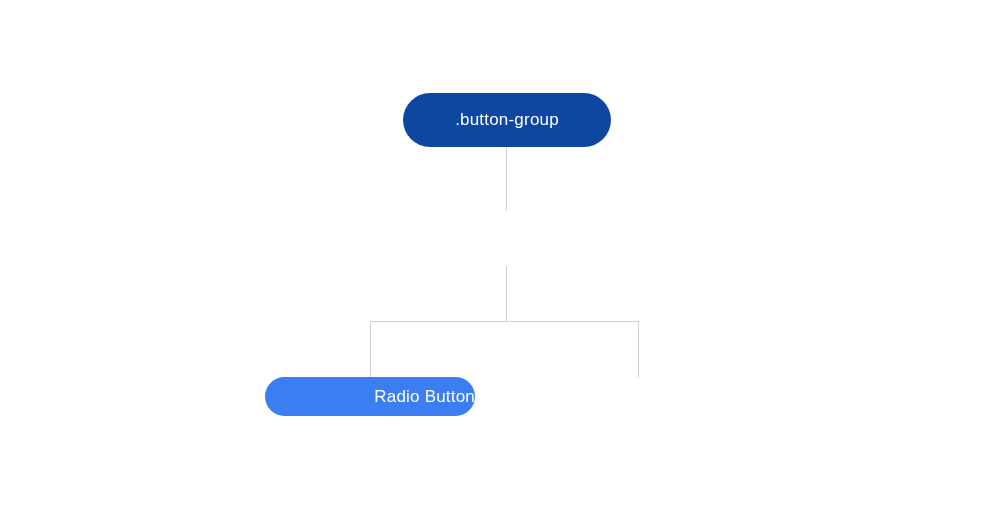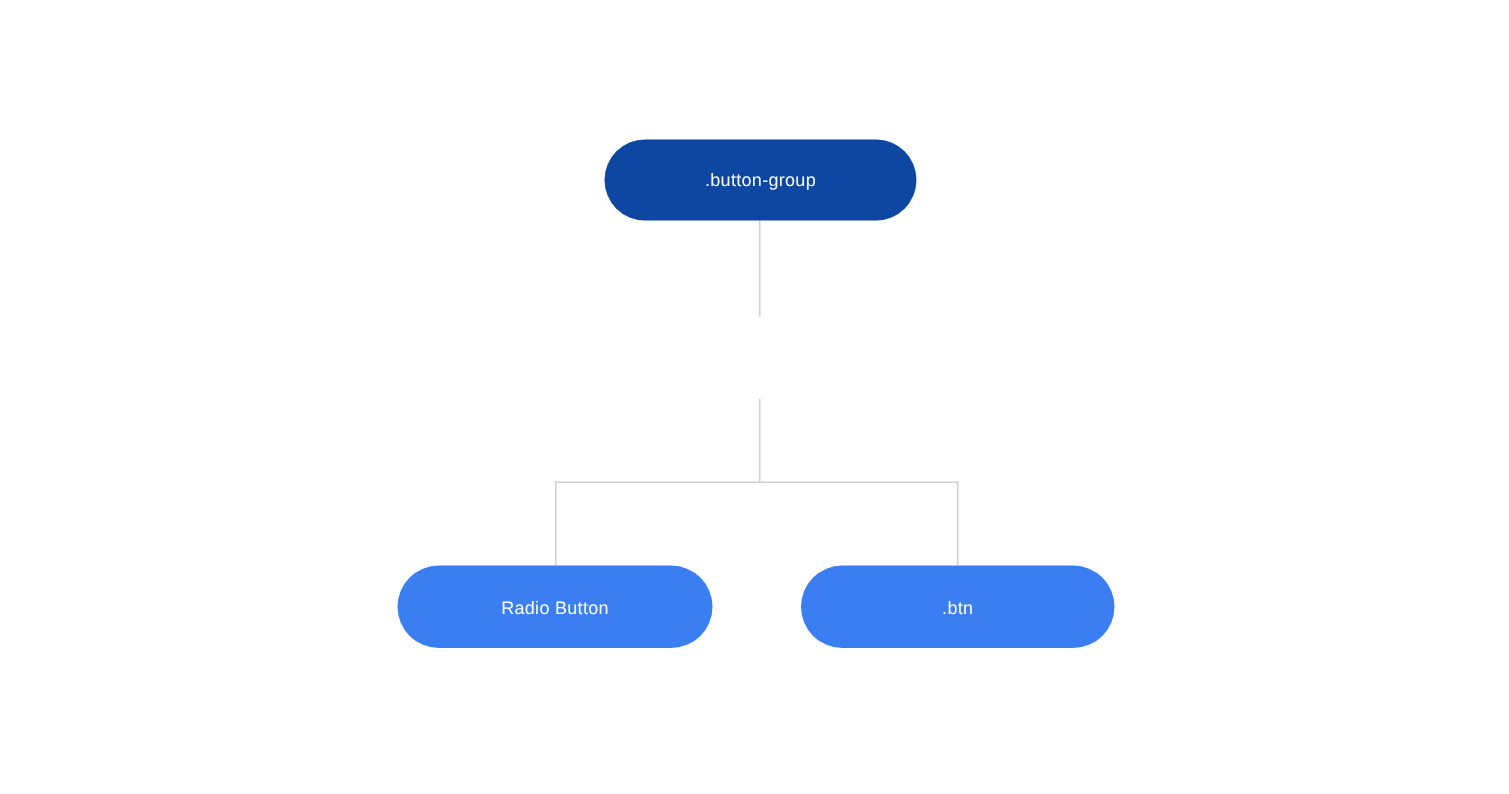--- a/index.html
+++ b/index.html
@@ -14,30 +14,30 @@
     height: 529px;
     background: #ffffff;
     overflow: hidden;
   }
   .node {
     position: absolute;
     border-radius: 28px;
     display: flex;
     align-items: center;
     justify-content: center;
-    font-size: 12px;
+    font-size: 17px;
     font-weight: 400;
     letter-spacing: 0.2px;
     color: #ffffff;
     text-align: center;
     box-sizing: border-box;
   }
   .node-root   { left: 403px; top: 93px;  width: 208px; height: 54px; }
   .node-label  { left: 403px; top: 211px; width: 208px; height: 55px; }
-  .node-radio  { left: 265px; top: 377px; width: 210px; height: 55px; }
+  .node-radio  { left: 265px; top: 377px; width: 210px; height: 39px; justify-content: flex-end; }
   .node-btn    { left: 534px; top: 377px; width: 209px; height: 55px; }
   .connector {
     position: absolute;
     background: #cfcfcf;
   }
   .conn-v1 { left: 506px; top: 147px; width: 1px; height: 64px; }
   .conn-v2 { left: 506px; top: 266px; width: 1px; height: 55px; }
   .conn-h1 { left: 370px; top: 321px; width: 269px; height: 1px; }
   .conn-v3 { left: 370px; top: 321px; width: 1px; height: 56px; }
   .conn-v4 { left: 638px; top: 321px; width: 1px; height: 56px; }
@@ -55,17 +55,14 @@
 
   <div class="node node-root" style="background: rgb(13, 71, 161);">
     <span>.button-group</span>
   </div>
 
 
   <div class="node node-radio" style="background: rgb(59, 126, 242);">
     <span>Radio Button</span>
   </div>
 
-  <div class="node node-btn" style="background: rgb(59, 126, 242);">
-    <span>.btn</span>
-  </div>
 
 </div>
 
 </body></html>

